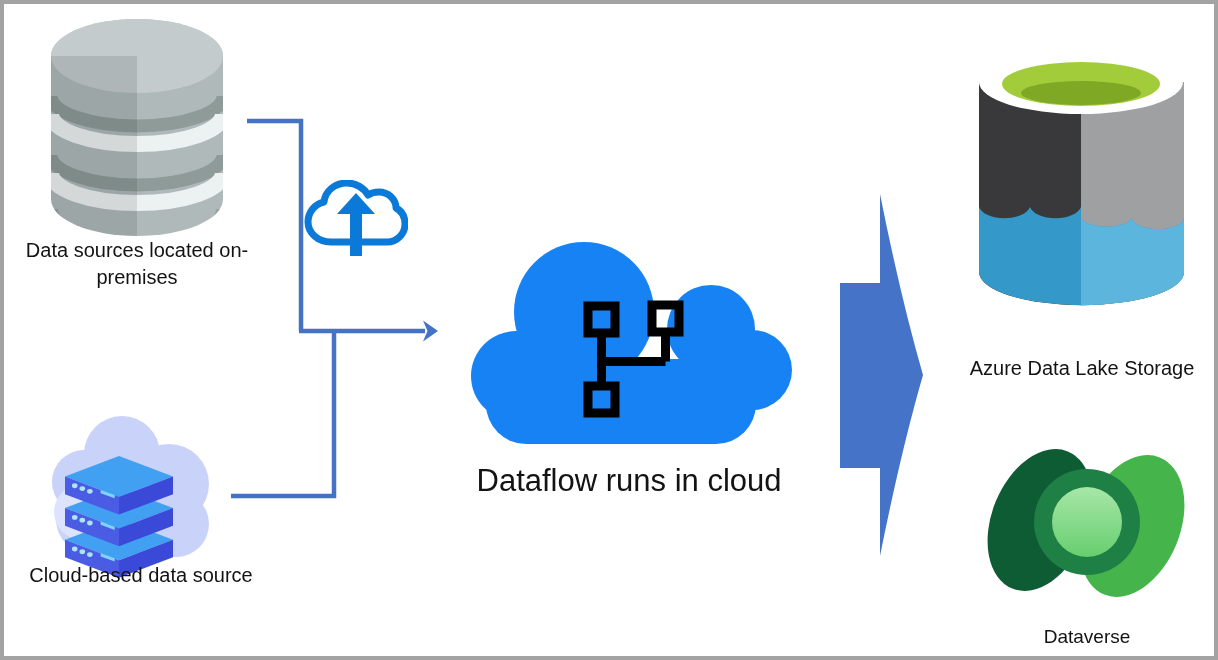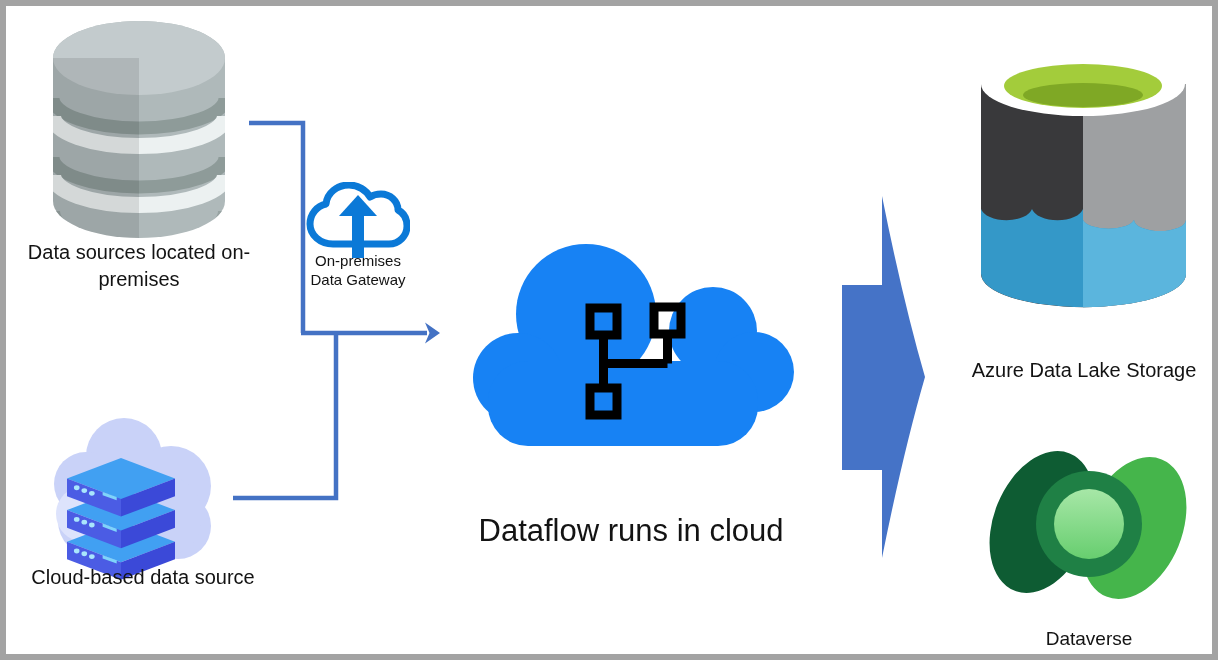--- a/index.html
+++ b/index.html
@@ -1,26 +1,26 @@
 <!DOCTYPE html>
 <html><head>
 <meta charset="utf-8">
 <style>
   html,body{margin:0;padding:0;background:#fff;}
   .canvas{
     position:relative;width:1218px;height:660px;background:#ffffff;
-    box-sizing:border-box;border:6px solid #a3a3a3;overflow:hidden;
+    box-sizing:border-box;border:4px solid #a3a3a3;overflow:hidden;
     font-family:"Liberation Sans", sans-serif;color:#111;
   }
   .abs{position:absolute;}
   .lbl{position:absolute;text-align:center;color:#131313;}
   .lbl-db{left:13px;top:233px;width:240px;font-size:20px;line-height:27px;}
   .lbl-gw{left:288px;top:245px;width:128px;font-size:15px;line-height:19px;}
   .lbl-cs{left:18px;top:560px;width:238px;font-size:20px;}
-  .lbl-main{left:438px;top:459px;width:374px;font-size:31px;margin-top:48px;}
+  .lbl-main{left:438px;top:459px;width:374px;font-size:31px;}
   .lbl-adls{left:950px;top:310px;width:256px;font-size:20px;margin-top:43px;}
   .lbl-dv{left:1008px;top:622px;width:150px;font-size:19px;}
 </style>
 </head>
 <body>
 
 <div class="canvas">
 
   <svg class="abs" style="left:0;top:0" width="1218" height="660" viewBox="0 0 1218 660">
 
@@ -56,24 +56,20 @@
   </svg>
   <div class="lbl lbl-db">Data sources located on-premises</div>
 
   <svg class="abs" style="left:300px;top:176px" width="104" height="82" viewBox="0 0 104 82">
     <path d="M27,62 C14,62 4,53 4,42 C4,32 11,24 20,22 C21,11 31,3 43,3 C52,3 60,8 64,15 C67,13 71,12 75,12 C84,12 92,19 92,28 C98,31 101,37 101,44 C101,54 93,62 83,62 Z" fill="#ffffff" stroke="#0B79D7" stroke-width="7" stroke-linejoin="round"></path>
     <g fill="#0B79D7">
       <rect x="46" y="30" width="12" height="46"></rect>
       <polygon points="52,13 33,34 71,34"></polygon>
     </g>
   </svg>
-  <div class="lbl lbl-gw">
-    <div>On-premises</div>
-    <div>Data Gateway</div>
-  </div>
 
   <svg class="abs" style="left:35px;top:400px" width="180" height="185" viewBox="35 400 180 185">
     <g fill="#C9D2F8">
       <circle cx="118" cy="450" r="38"></circle>
       <circle cx="165" cy="480" r="40"></circle>
       <circle cx="172" cy="520" r="33"></circle>
       <circle cx="80" cy="478" r="32"></circle>
       <rect x="52" y="470" width="143" height="80" rx="35"></rect>
     </g>
     <g fill="#DDE3FC">

